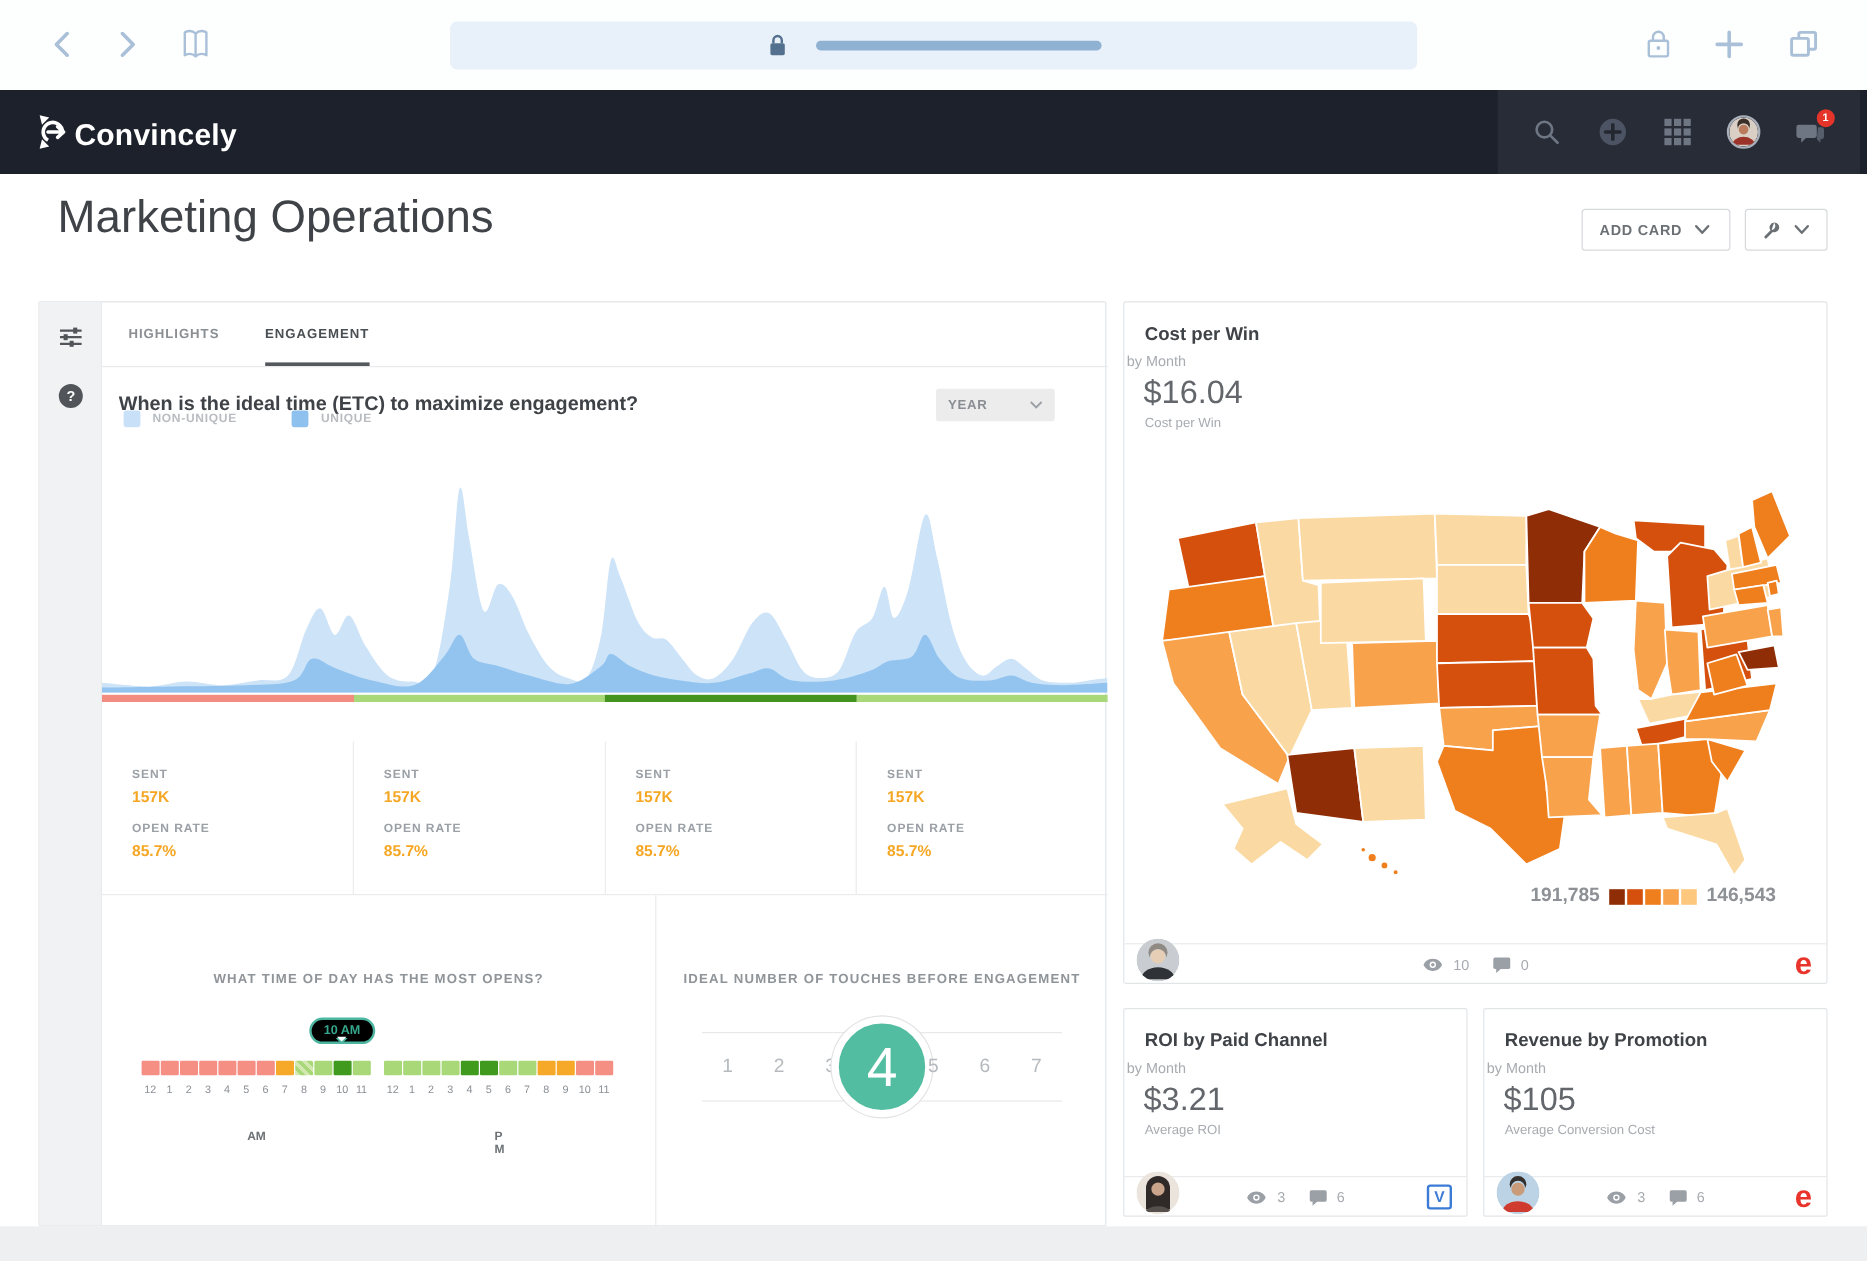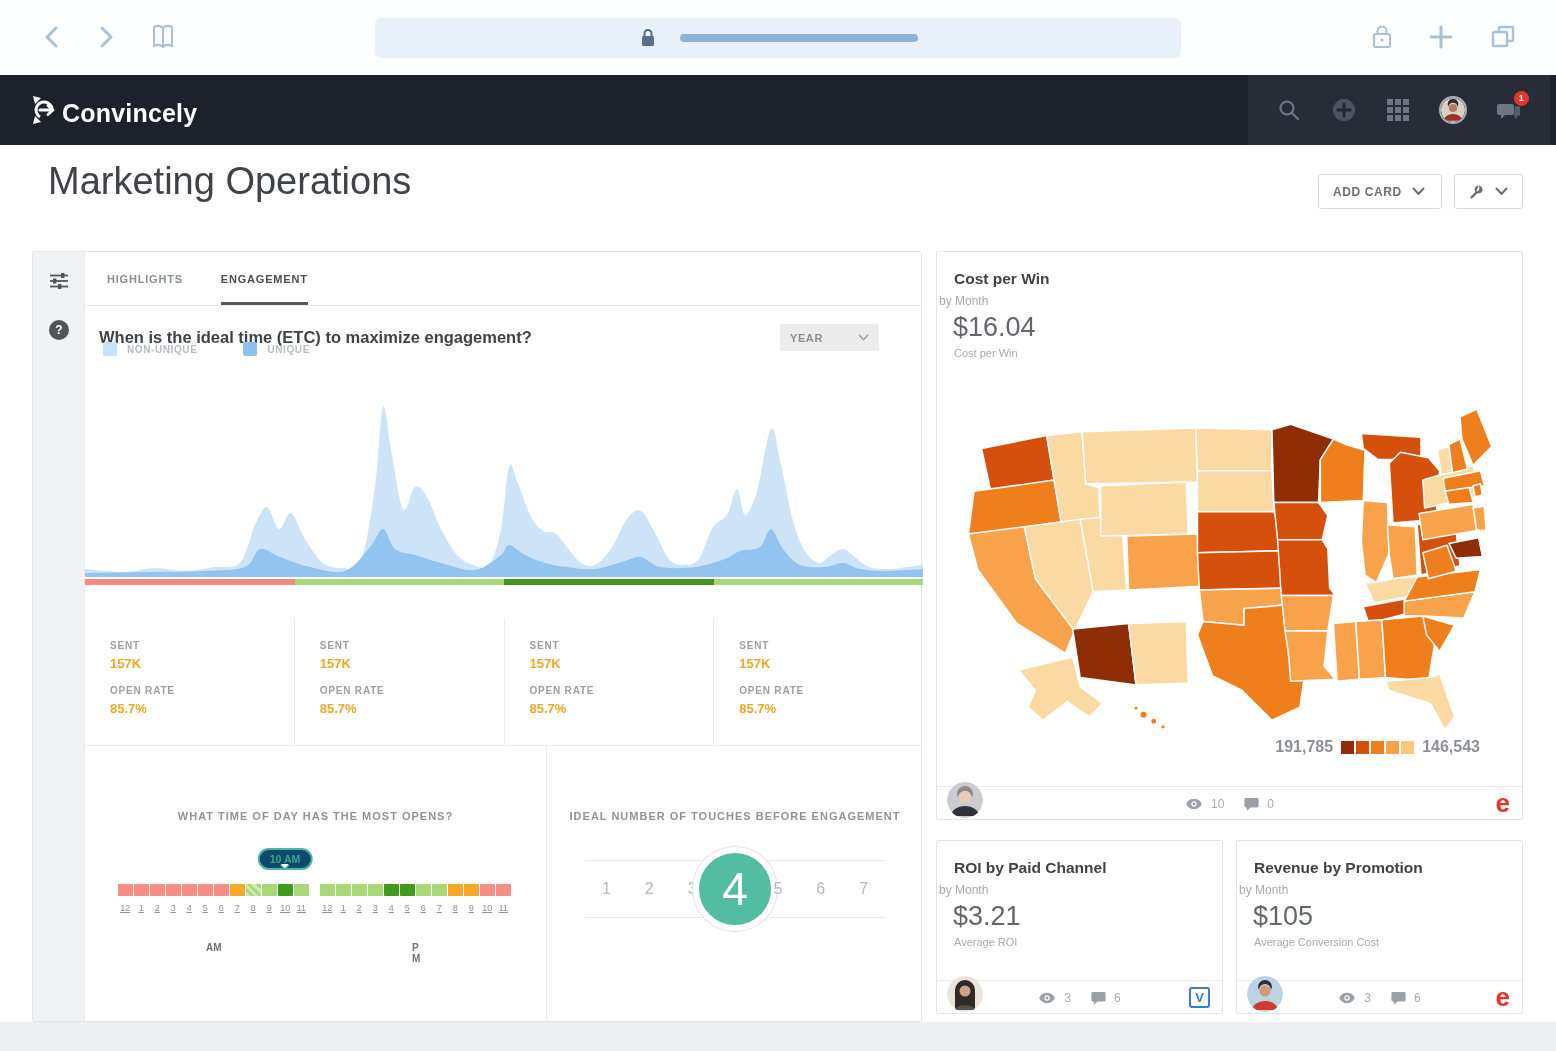--- a/index.html
+++ b/index.html
@@ -70,23 +70,23 @@
   .ds .val { font-size:13px; font-weight:bold; color:#f5a623; margin-bottom:14px; }
   .bottom { position:absolute; left:0; top:494px; width:838px; height:277px; display:flex; }
   .bl { width:461px; position:relative; }
   .br { width:377px; position:relative; border-left:1px solid #ececee; }
   .sec-title { position:absolute; width:100%; top:64px; text-align:center; font-size:11px; font-weight:bold;
                letter-spacing:1px; color:#8f9499; }
   .hours-strip { position:absolute; left:33px; top:138px; width:396px; height:46px; display:flex; }
   .hour-cell { width:16px; }
   .hour-cell.pm-gap { margin-left:10px; }
   .hour-blk { width:14.5px; height:12px; border-radius:1px; }
-  .hour-lbl { font-size:9px; color:#8b9095; text-align:center; width:14.5px; margin-top:7px;text-decoration:underline; }
+  .hour-lbl { font-size:9px; color:#8b9095; text-align:center; width:14.5px; margin-top:7px; }
   .ampm { position:absolute; top:196px; font-size:10px; font-weight:bold; color:#6d7control; color:#6d7277; }
-  .best-pill { position:absolute; top:-36px; transform:translateX(-50%); background:#0c4a6e; border:2px solid #4db6a0;
+  .best-pill { position:absolute; top:-36px; transform:translateX(-50%); background:#000000; border:2px solid #4db6a0;
                border-radius:11px; color:#36a78c; font-size:10.5px; font-weight:bold; padding:3px 10px; white-space:nowrap; }
   .best-pill::after { content:''; position:absolute; left:50%; bottom:-7px; margin-left:-5px;
                       border:5px solid transparent; border-top-color:#4db6a0; }
   .best-pill::before { content:''; position:absolute; left:50%; bottom:-4px; margin-left:-4px; z-index:1;
                        border:4px solid transparent; border-top-color:#fff; }
   .touch-row { position:absolute; left:38px; right:38px; top:114px; height:58px; border-top:1px solid #e8e8e8;
                border-bottom:1px solid #e8e8e8; display:flex; }
   .tcell { flex:1; position:relative; display:flex; align-items:center; justify-content:center;
            font-size:16px; color:#b6babe; }
   .tcircle { position:absolute; left:50%; top:50%; transform:translate(-50%,-50%); width:84px; height:84px;

